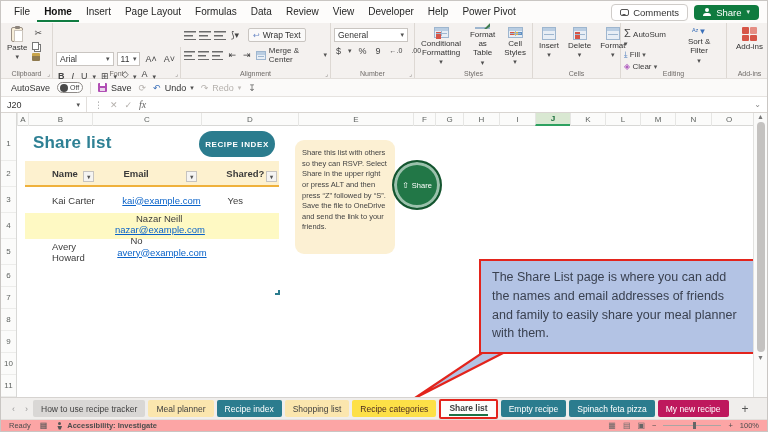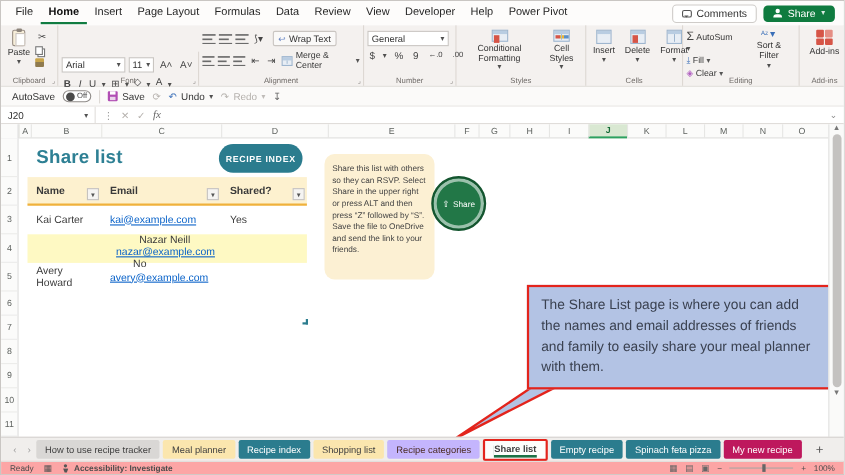--- a/index.html
+++ b/index.html
@@ -88,21 +88,21 @@
 .rowh{display:flex;align-items:center;justify-content:center;font-size:8px;color:#5f6360;border-bottom:1px solid #ececea;}
 
 
 .sheet{position:absolute;top:125px;left:16px;width:738px;height:273px;background:#fff;overflow:hidden;}
 .sheet-title{position:absolute;left:16px;top:7px;font-size:17px;font-weight:bold;color:#2e8094;letter-spacing:.2px;}
 .recipe-btn{position:absolute;left:182px;top:5px;width:76px;height:26px;background:#2b7c8e;border-radius:13px;color:#fff;font-size:8px;font-weight:bold;letter-spacing:.6px;display:flex;align-items:center;justify-content:center;}
 .tbl{position:absolute;left:8px;top:35px;width:254px;}
 .trow{display:flex;height:26px;align-items:center;font-size:9.5px;color:#3c3c3c;}
 .trow.thead{background:#fdf1cf;border-bottom:2px solid #efb13c;font-weight:bold;color:#3a3a3a;}
 .trow.alt{background:#fef9c3;flex-direction:column;}
-.tc{position:relative;height:100%;display:flex;align-items:center;padding-left:8px;}
+.tc{position:relative;height:100%;display:flex;align-items:center;padding-left:8px;margin-left:19px;}
 .tc.c0{width:67px;}.tc.c1{width:109px;}.tc.c2{width:78px;}
 .filter-btn{position:absolute;right:2px;bottom:3px;width:11px;height:11px;background:#f5f4f2;border:1px solid #c6c3bf;font-size:6px;color:#555;display:flex;align-items:center;justify-content:center;}
 .email-link{color:#0a63c9;text-decoration:underline;}
 .tbl-handle{position:absolute;left:258px;top:164px;width:5px;height:5px;border-right:2px solid #2b7c8e;border-bottom:2px solid #2b7c8e;}
 .note-box{position:absolute;left:278px;top:14px;width:100px;height:114px;background:#fcf0d3;border-radius:9px;padding:8px 7px;font-size:7.5px;line-height:1.42;color:#434343;}
 .share-circle{position:absolute;left:375px;top:34px;width:50px;height:50px;border-radius:50%;background:#227747;border:2px solid #14552f;box-shadow:inset 0 0 0 3px rgba(255,255,255,.55);display:flex;align-items:center;justify-content:center;gap:3px;color:#fff;font-size:7.5px;}
 .callout{position:absolute;left:462px;top:133px;width:277px;height:95px;background:#b3c3e4;border:2.5px solid #e3241c;padding:7px 11px;font-size:12.5px;line-height:1.5;color:#3a4150;}
 .tail-svg{position:absolute;left:0;top:0;width:738px;height:273px;pointer-events:none;}
 
 
@@ -259,20 +259,25 @@
         </div>
       </div>
       <div class="rgroup-label">Number</div>
       <div class="launcher">⌟</div>
     </div>
 
     <div class="rgroup" style="width:118px;display:flex;gap:2px;">
       <div class="bigbtn">
         <span class="grid-ic red"></span>
         <span>Conditional Formatting</span>
+          <span class="dd">▾</span>
+      </div>
+      <div class="bigbtn">
+        <span class="grid-ic pen"></span>
+        <span>Format as Table</span>
           <span class="dd">▾</span>
       </div>
       <div class="bigbtn">
         <span class="grid-ic multi"></span>
         <span>Cell Styles</span>
           <span class="dd">▾</span>
       </div>
       <div class="rgroup-label">Styles</div>
     </div>
 
@@ -471,21 +476,21 @@
       </div>
     <div class="stab" style="background-color: rgb(251, 230, 174); color: rgb(63, 63, 63);">
         <span class="stab-label">Meal planner</span>
       </div>
     <div class="stab" style="background-color: rgb(43, 124, 142); color: rgb(255, 255, 255);">
         <span class="stab-label">Recipe index</span>
       </div>
     <div class="stab" style="background-color: rgb(251, 230, 174); color: rgb(63, 63, 63);">
         <span class="stab-label">Shopping list</span>
       </div>
-    <div class="stab" style="background-color: #c4b5fd; color: rgb(74, 42, 34);">
+    <div class="stab" style="background-color: #fde047; color: rgb(74, 42, 34);">
         <span class="stab-label">Recipe categories</span>
       </div>
     <div class="stab active">
         <span class="stab-label">Share list</span>
       </div>
     <div class="stab" style="background-color: rgb(43, 124, 142); color: rgb(255, 255, 255);">
         <span class="stab-label">Empty recipe</span>
       </div>
     <div class="stab" style="background-color: rgb(43, 124, 142); color: rgb(255, 255, 255);">
         <span class="stab-label">Spinach feta pizza</span>

